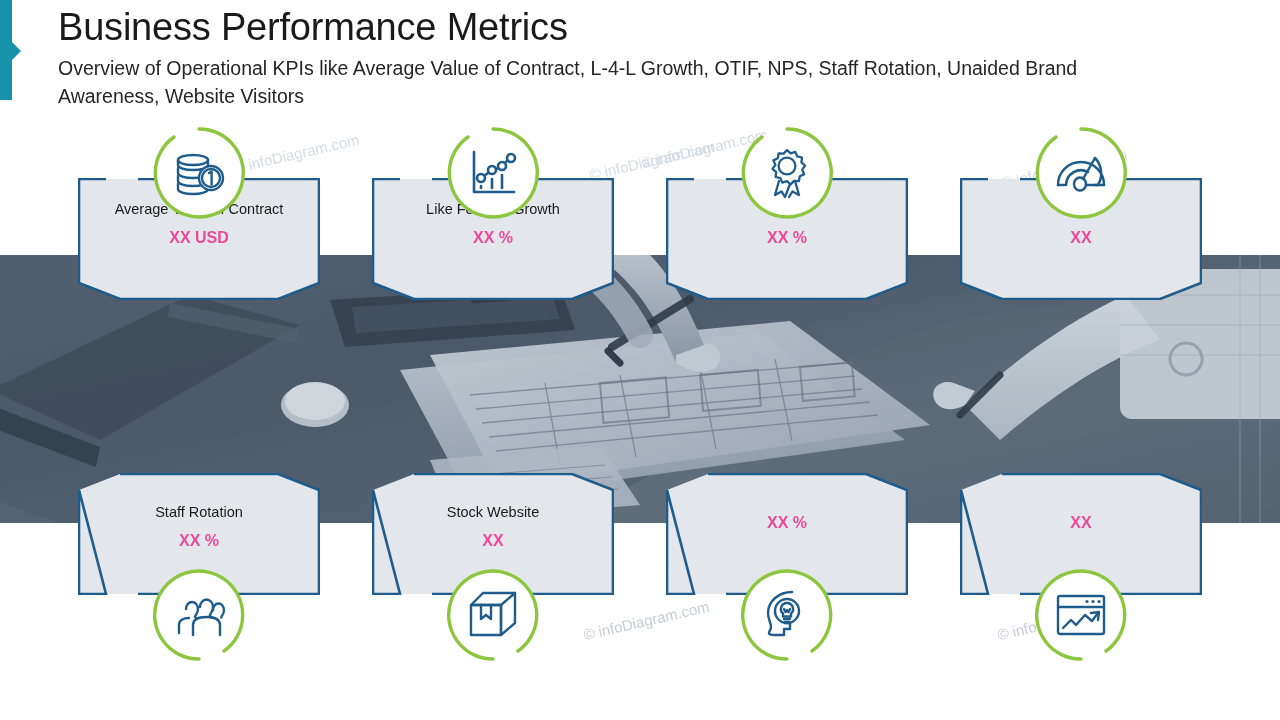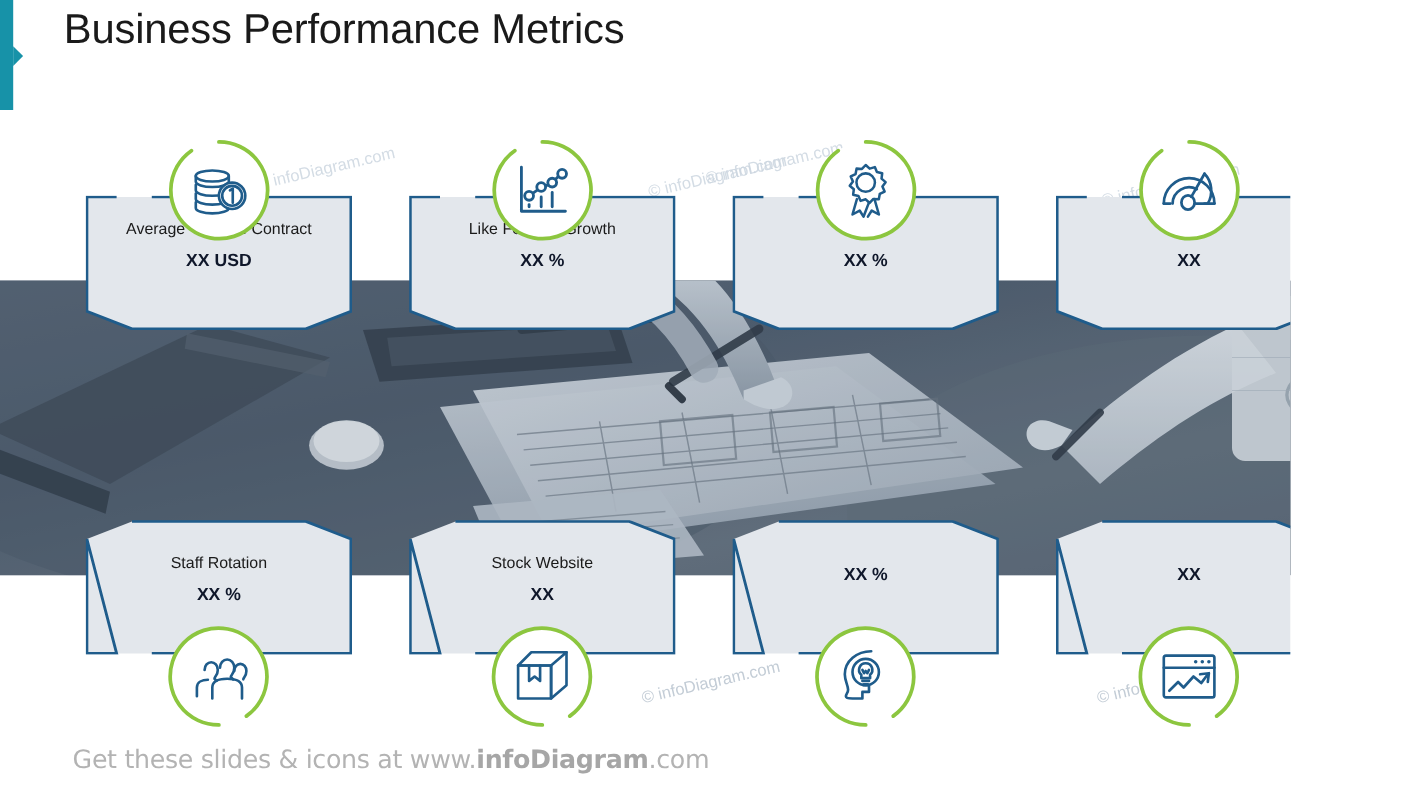--- a/index.html
+++ b/index.html
@@ -4,21 +4,21 @@
 <style>
   * { box-sizing: border-box; margin: 0; padding: 0; }
   html, body {
     width: 1280px; height: 720px;
     background: #ffffff;
     font-family: "Liberation Sans", sans-serif;
     overflow: hidden;
   }
   #slide {
     position: relative;
-    width: 1173px; height: 720px;
+    width: 1280px; height: 720px;
     background: #ffffff;
     overflow: hidden;
   }
 
   
   #accent-bar {
     position: absolute;
     left: 0; top: 0;
     width: 12px; height: 100px;
     background: #1792a8;
@@ -91,21 +91,21 @@
     font-size: 14.5px;
     color: #1a1a1a;
     font-weight: 400;
     line-height: 18px;
     white-space: nowrap;
   }
   .card-value {
     margin-top: 10px;
     font-size: 16px;
     font-weight: bold;
-    color: #0f172a;
+    color: #ec4899;
     line-height: 19px;
     white-space: nowrap;
   }
 
   
   .card.top .card-text { top: 22px; }
   
   .card.bottom .card-text { top: 30px; text-align: center; }
 
   
@@ -137,20 +137,21 @@
 </head>
 <body>
 
 <div id="slide">
 
   <div id="accent-bar"></div>
   <div id="accent-arrow"></div>
 
   <div id="header">
     <div id="title">Business Performance Metrics</div>
+    <div id="subtitle">Overview of Operational KPIs like Average Value of Contract, L-4-L Growth, OTIF, NPS, Staff Rotation, Unaided  Brand Awareness, Website Visitors</div>
   </div>
 
   <div id="photo-band">
     <svg viewBox="0 0 1280 268" preserveAspectRatio="none">
       <defs>
         <linearGradient id="gDesk" x1="0" y1="0" x2="1" y2="1">
           <stop offset="0%" stop-color="#5f6d7e"></stop>
           <stop offset="35%" stop-color="#4e5c6d"></stop>
           <stop offset="70%" stop-color="#65727f"></stop>
           <stop offset="100%" stop-color="#556271"></stop>
@@ -496,17 +497,14 @@
         <path d="M5,20 h46"></path>
         <circle cx="34" cy="14.5" r="1.6" fill="#1f5c8b" stroke="none"></circle>
         <circle cx="40" cy="14.5" r="1.6" fill="#1f5c8b" stroke="none"></circle>
         <circle cx="46" cy="14.5" r="1.6" fill="#1f5c8b" stroke="none"></circle>
         <polyline points="10,41 18,33 23,38 32,28 39,34 45,26"></polyline>
         <polyline points="38,26 46,25 45,33"></polyline>
       </svg>
     </div>
   </div>
 
-  <div id="footer">
-    <span>Get these slides &amp; icons at www.</span><b>infoDiagram</b><span>.com</span>
-  </div>
 
 </div>
 
 </body></html>

